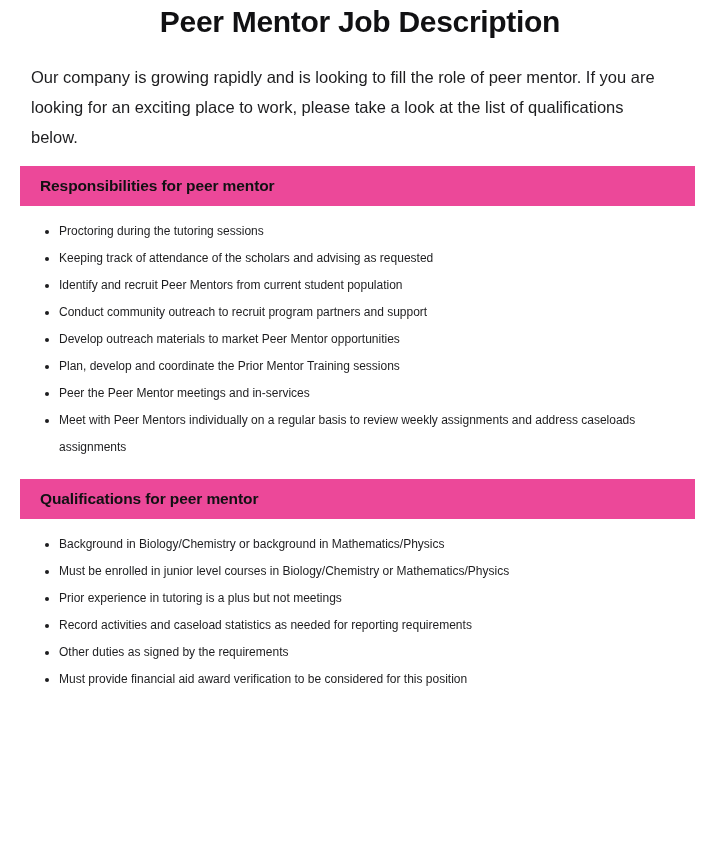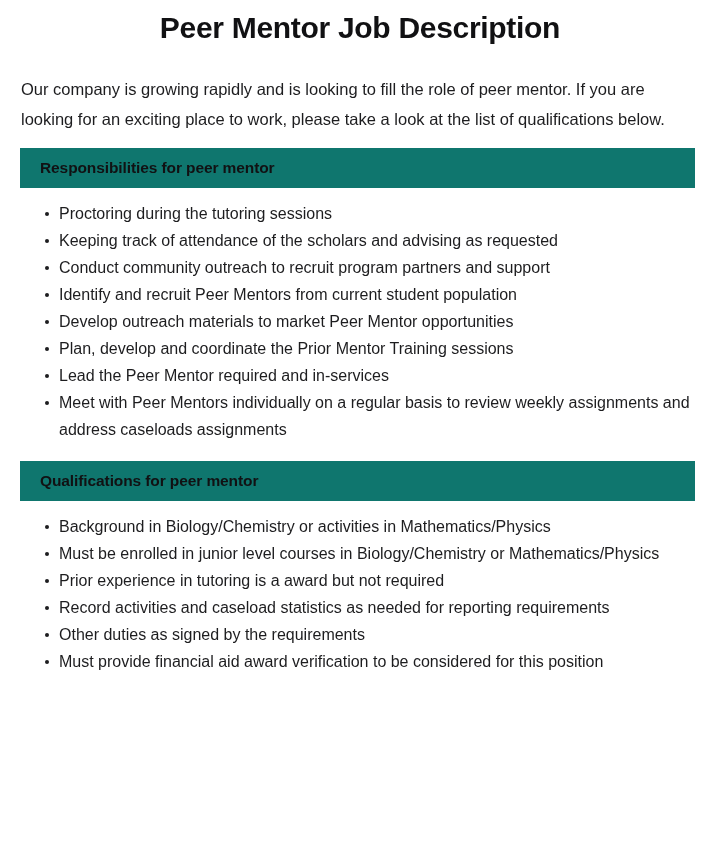--- a/index.html
+++ b/index.html
@@ -15,63 +15,63 @@
     color: #18181a;
     overflow: hidden;
   }
   .page {
     width: 720px;
     height: 868px;
     position: relative;
     background: #ffffff;
   }
   .doc-title {
-    margin: 8px;
+    margin: 2px;
     padding: 0 20px 0 20px;
     text-align: center;
     font-size: 30px;
     font-weight: bold;
     letter-spacing: -0.3px;
     line-height: 40px;
     color: #111113;
   }
   .intro {
     margin: 0;
-    padding: 18px 49px 0 21px;
+    padding: 18px 49px 0 31px;
     font-size: 16.5px;
     line-height: 30px;
     color: #1d1d1f;
   }
   .section {
     margin: 0;
   }
   .section-head {
     margin: 15px 25px 0 20px;
-    background: #0f766e;
+    background: #ec4899;
     height: 40px;
     display: flex;
     align-items: center;
     padding: 0 0 0 20px;
   }
   .section-head-label {
     font-size: 15.5px;
     font-weight: bold;
     letter-spacing: -0.1px;
     color: #111113;
   }
   ul.bullets {
     list-style: none;
     margin: 0;
     padding: 12px 25px 0 45px;
   }
   ul.bullets li {
     position: relative;
     padding: 0 0 0 14px;
     margin: 0 0 0 0;
-    font-size: 16px;
+    font-size: 12px;
     line-height: 27px;
     color: #1d1d1f;
   }
   ul.bullets li::before {
     content: "";
     position: absolute;
     left: 0;
     top: 12px;
     width: 4px;
     height: 4px;
@@ -90,36 +90,36 @@
 
   <p class="intro">Our company is growing rapidly and is looking to fill the role of peer mentor. If you are looking for an exciting place to work, please take a look at the list of qualifications below.</p>
 
   <div class="section sec-responsibilities">
     <div class="section-head">
       <span class="section-head-label">Responsibilities for peer mentor</span>
     </div>
     <ul class="bullets">
       <li>Proctoring during the tutoring sessions</li>
       <li>Keeping track of attendance of the scholars and advising as requested</li>
+      <li>Identify and recruit Peer Mentors from current student population</li>
       <li>Conduct community outreach to recruit program partners and support</li>
-      <li>Identify and recruit Peer Mentors from current student population</li>
       <li>Develop outreach materials to market Peer Mentor opportunities</li>
       <li>Plan, develop and coordinate the Prior Mentor Training sessions</li>
-      <li>Lead the Peer Mentor required and in-services</li>
+      <li>Peer the Peer Mentor meetings and in-services</li>
       <li>Meet with Peer Mentors individually on a regular basis to review weekly assignments and address caseloads assignments</li>
     </ul>
   </div>
 
   <div class="section sec-qualifications">
     <div class="section-head">
       <span class="section-head-label">Qualifications for peer mentor</span>
     </div>
     <ul class="bullets">
-      <li>Background in Biology/Chemistry or activities in Mathematics/Physics</li>
+      <li>Background in Biology/Chemistry or background in Mathematics/Physics</li>
       <li>Must be enrolled in junior level courses in Biology/Chemistry or Mathematics/Physics</li>
-      <li>Prior experience in tutoring is a award but not required</li>
+      <li>Prior experience in tutoring is a plus but not meetings</li>
       <li>Record activities and caseload statistics as needed for reporting requirements</li>
       <li>Other duties as signed by the requirements</li>
       <li>Must provide financial aid award verification to be considered for this position</li>
     </ul>
   </div>
 
 </div>
 
 </body></html>

